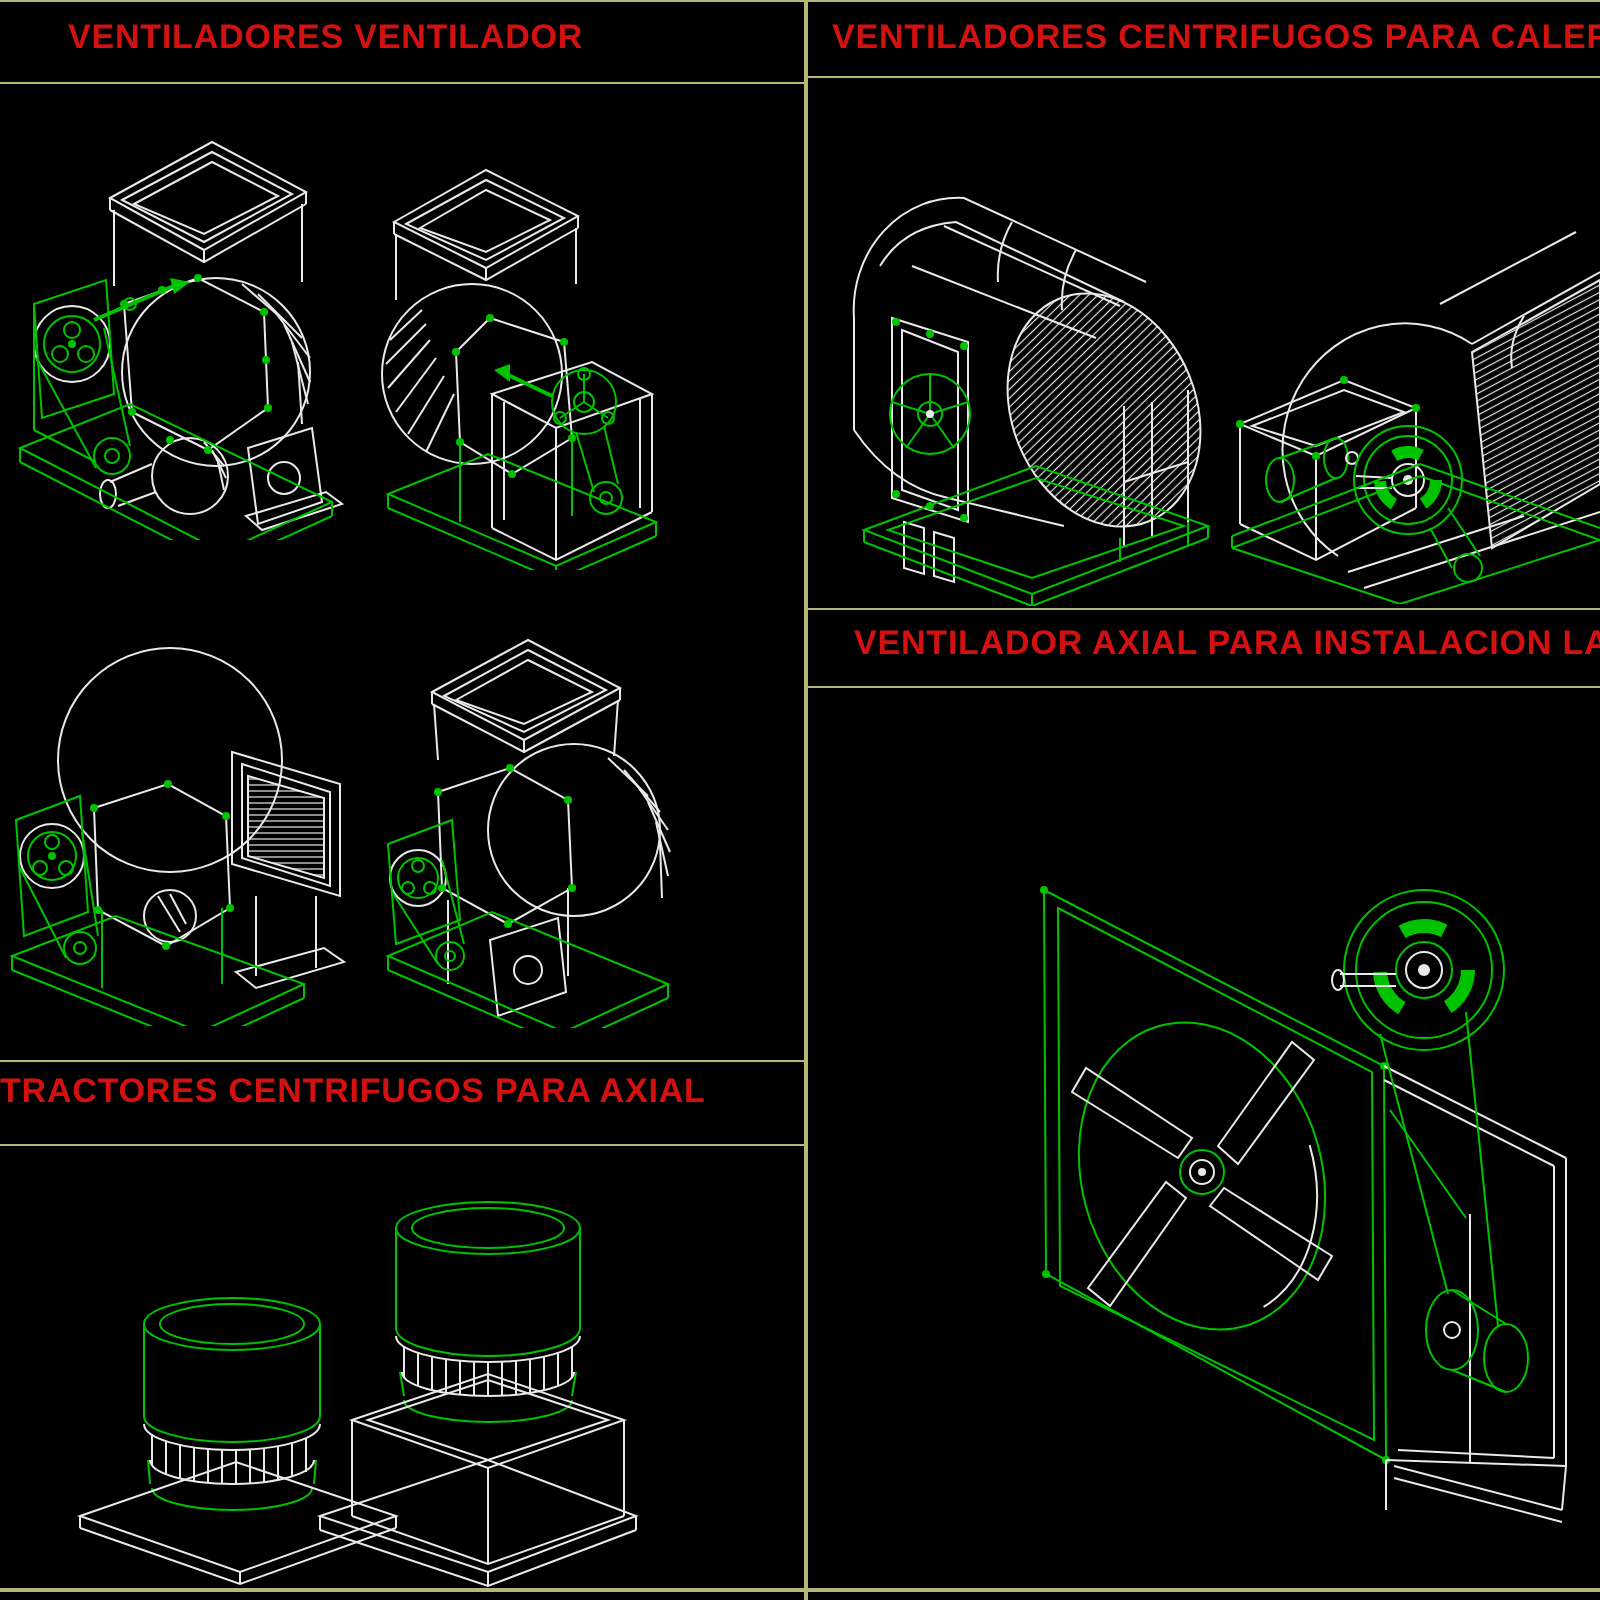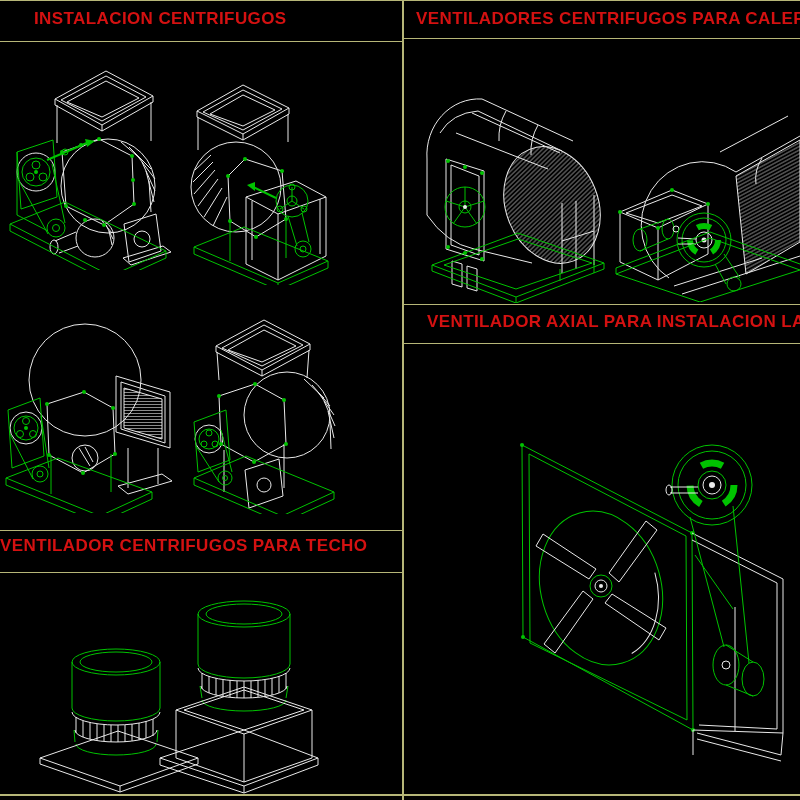--- a/index.html
+++ b/index.html
@@ -37,24 +37,24 @@
   <div class="line" style="left:0;top:0;width:800px;height:1px"></div>
   <div class="line" style="left:0;top:794px;width:800px;height:2px"></div>
   <div class="line" style="left:402px;top:0;width:2px;height:800px"></div>
   <div class="line" style="left:0;top:41px;width:403px;height:1px"></div>
   <div class="line" style="left:403px;top:38px;width:397px;height:1px"></div>
   <div class="line" style="left:403px;top:304px;width:397px;height:1px"></div>
   <div class="line" style="left:403px;top:343px;width:397px;height:1px"></div>
   <div class="line" style="left:0;top:530px;width:403px;height:1px"></div>
   <div class="line" style="left:0;top:572px;width:403px;height:1px"></div>
 
-  <div class="title" style="left:34px;top:9px">INSTALACION CENTRIFUGOS</div>
+  <div class="title" style="left:34px;top:9px">VENTILADORES VENTILADOR</div>
   <div class="title" style="left:416px;top:9px">VENTILADORES CENTRIFUGOS PARA CALEFA</div>
   <div class="title" style="left:427px;top:312px">VENTILADOR AXIAL PARA INSTALACION LAT</div>
-  <div class="title" style="left:0;top:536px">VENTILADOR CENTRIFUGOS PARA TECHO</div>
+  <div class="title" style="left:0;top:536px">TRACTORES CENTRIFUGOS PARA AXIAL</div>
 
   <svg style="left:5px;top:55px" width="170" height="215" viewBox="0 0 170 215">
     <g class="w">
       <polygon points="50,44 101,16 148,41 97,70"></polygon>
       <polygon points="56,45 101,21 141,42 97,66"></polygon>
       <polygon points="62,47 101,26 134,43 97,62"></polygon>
       <line x1="50" y1="44" x2="50" y2="50"></line>
         <line x1="148" y1="41" x2="148" y2="47"></line>
       <line x1="97" y1="70" x2="97" y2="76"></line>
       <polyline points="50,50 97,76 148,47"></polyline>

